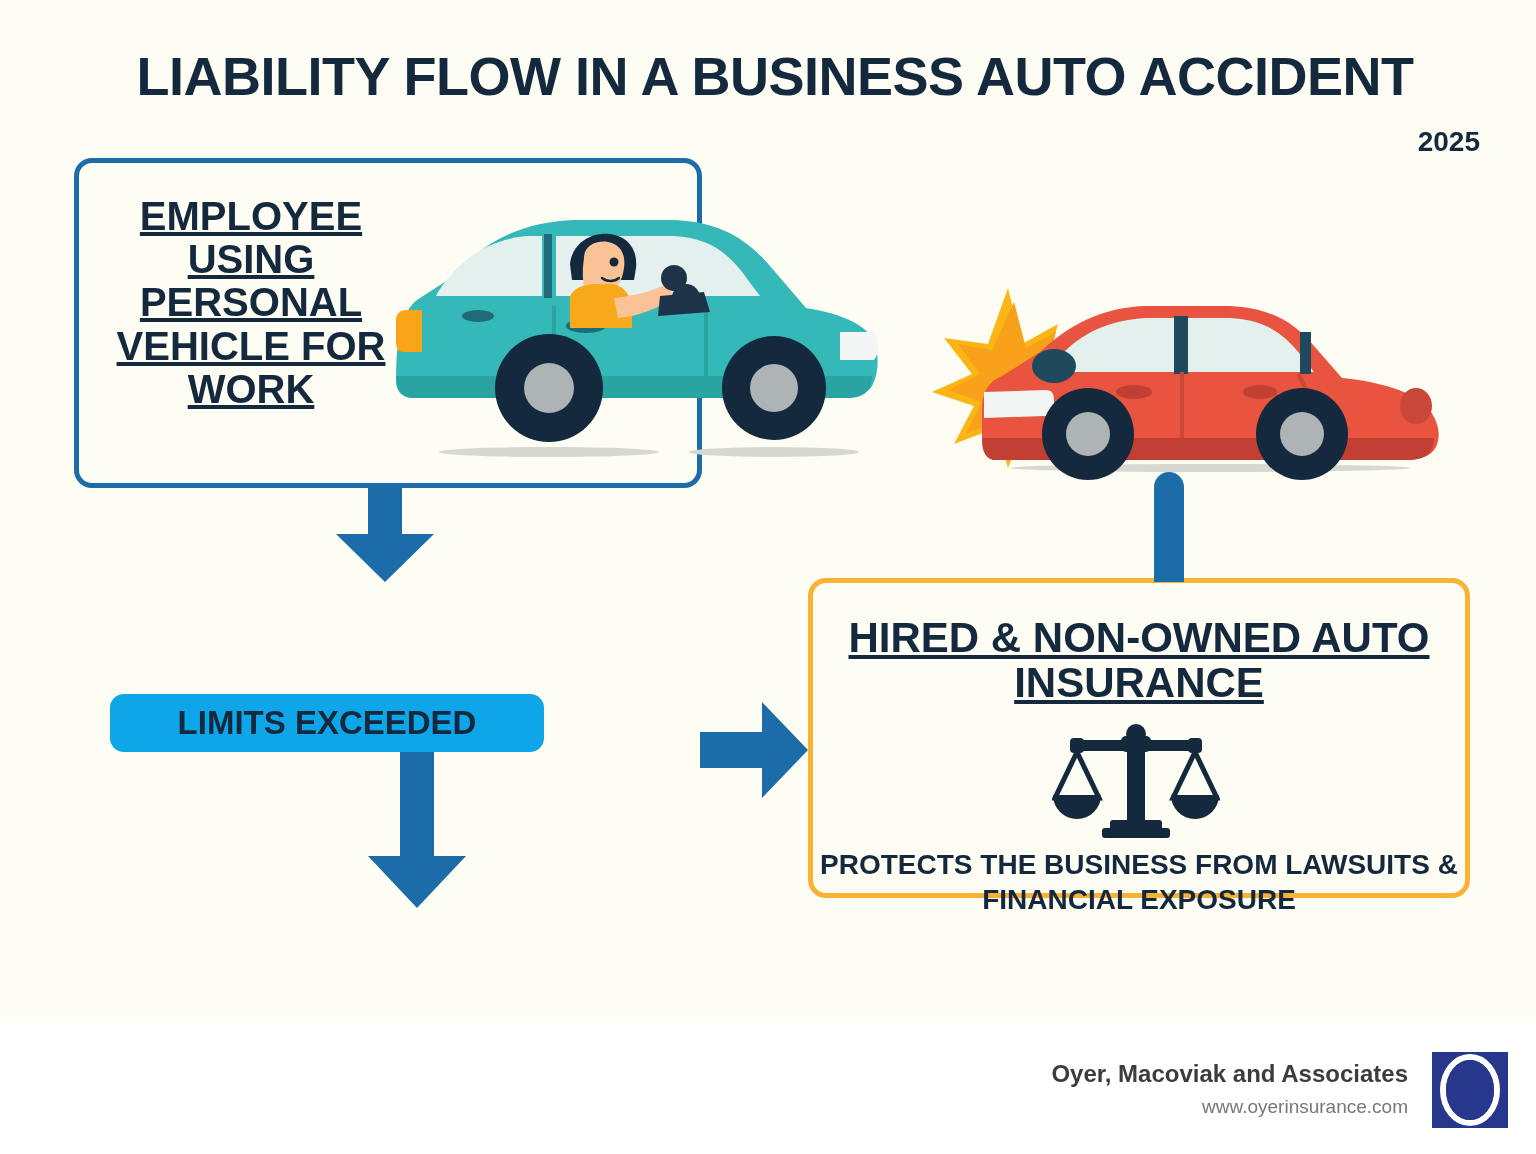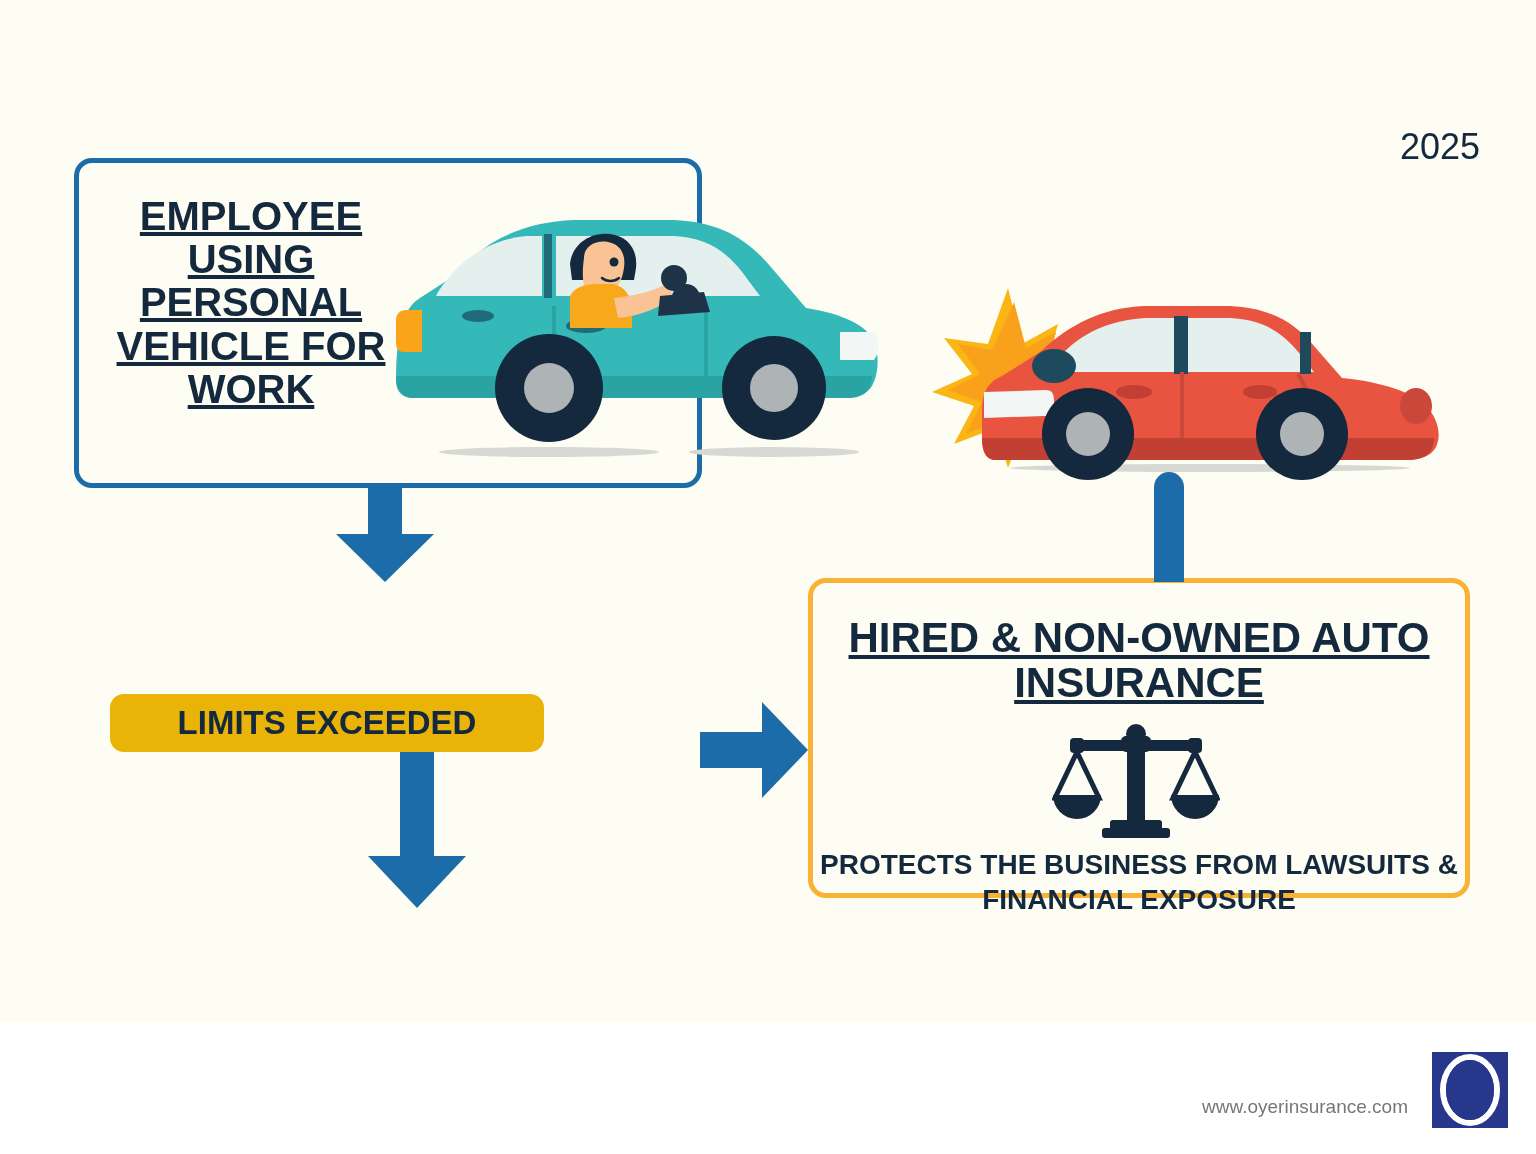--- a/index.html
+++ b/index.html
@@ -45,22 +45,22 @@
     font-weight: bold;
     letter-spacing: -0.5px;
     color: #14293d;
     line-height: 1.05;
     white-space: nowrap;
   }
   #year-label {
     position: absolute;
     right: 56px;
     top: 126px;
-    font-size: 36px;
-    font-weight: normal;
+    font-size: 28px;
+    font-weight: bold;
     color: #14293d;
   }
 
   
   .box {
     position: absolute;
     background: #fdfdf3;
     border-radius: 18px;
     box-sizing: border-box;
   }
@@ -147,21 +147,21 @@
     font-size: 42px;
     font-weight: bold;
     letter-spacing: 0.5px;
   }
   #limits-pill {
     position: absolute;
     left: 110px;
     top: 694px;
     width: 434px;
     height: 58px;
-    background: #eab308;
+    background: #0ea5e9;
     border-radius: 14px;
     display: flex;
     align-items: center;
     justify-content: center;
     z-index: 5;
   }
   #limits-pill span {
     color: #14293d;
     font-size: 33px;
     font-weight: bold;
@@ -225,20 +225,21 @@
   }
 </style>
 </head>
 <body>
 
 <div id="canvas">
 
   <div class="cream-bg"></div>
   <div class="footer-bg"></div>
 
+  <div id="page-title">LIABILITY FLOW IN A BUSINESS AUTO ACCIDENT</div>
   <div id="year-label">2025</div>
 
   <div class="box" id="box-employee">
     <div class="box-heading" id="employee-label">EMPLOYEE USING PERSONAL VEHICLE FOR WORK</div>
   </div>
 
   <svg id="teal-car" width="520" height="300" viewBox="0 0 520 300">
     <ellipse cx="175" cy="272" rx="110" ry="5" fill="#d8d8d2"></ellipse>
     <ellipse cx="400" cy="272" rx="85" ry="5" fill="#d8d8d2"></ellipse>
 
@@ -353,20 +354,21 @@
       <rect x="69" y="14" width="30" height="16" rx="5"></rect>
       <path d="M25 30 L3 76 L47 76 Z" fill="none" stroke="#14293d" stroke-width="5"></path>
       <path d="M143 30 L121 76 L165 76 Z" fill="none" stroke="#14293d" stroke-width="5"></path>
       <path d="M1 73 L49 73 A24 24 0 0 1 1 73 Z"></path>
       <path d="M119 73 L167 73 A24 24 0 0 1 119 73 Z"></path>
       <rect x="58" y="98" width="52" height="12" rx="3"></rect>
       <rect x="50" y="106" width="68" height="10" rx="3"></rect>
     </g>
   </svg>
 
+  <div id="footer-company">Oyer, Macoviak and Associates</div>
   <div id="footer-url">www.oyerinsurance.com</div>
   <svg id="footer-logo" viewBox="0 0 84 84">
     <rect x="4" y="4" width="76" height="76" fill="#27388c"></rect>
     <path d="M4 4 L4 80 L80 80 L80 4 Z M42 10 C58 10 68 26 68 42 C68 58 58 74 42 74 C26 74 16 58 16 42 C16 26 26 10 42 10 Z" fill="#ffffff" fill-rule="evenodd" opacity="0"></path>
     <path d="M20 4 L4 4 L4 20 A38 38 0 0 1 20 4 Z" fill="#ffffff" opacity="0"></path>
     <ellipse cx="42" cy="42" rx="27" ry="33" fill="none" stroke="#ffffff" stroke-width="6"></ellipse>
     <ellipse cx="42" cy="42" rx="24" ry="30" fill="#27388c"></ellipse>
   </svg>
 
 </div>

